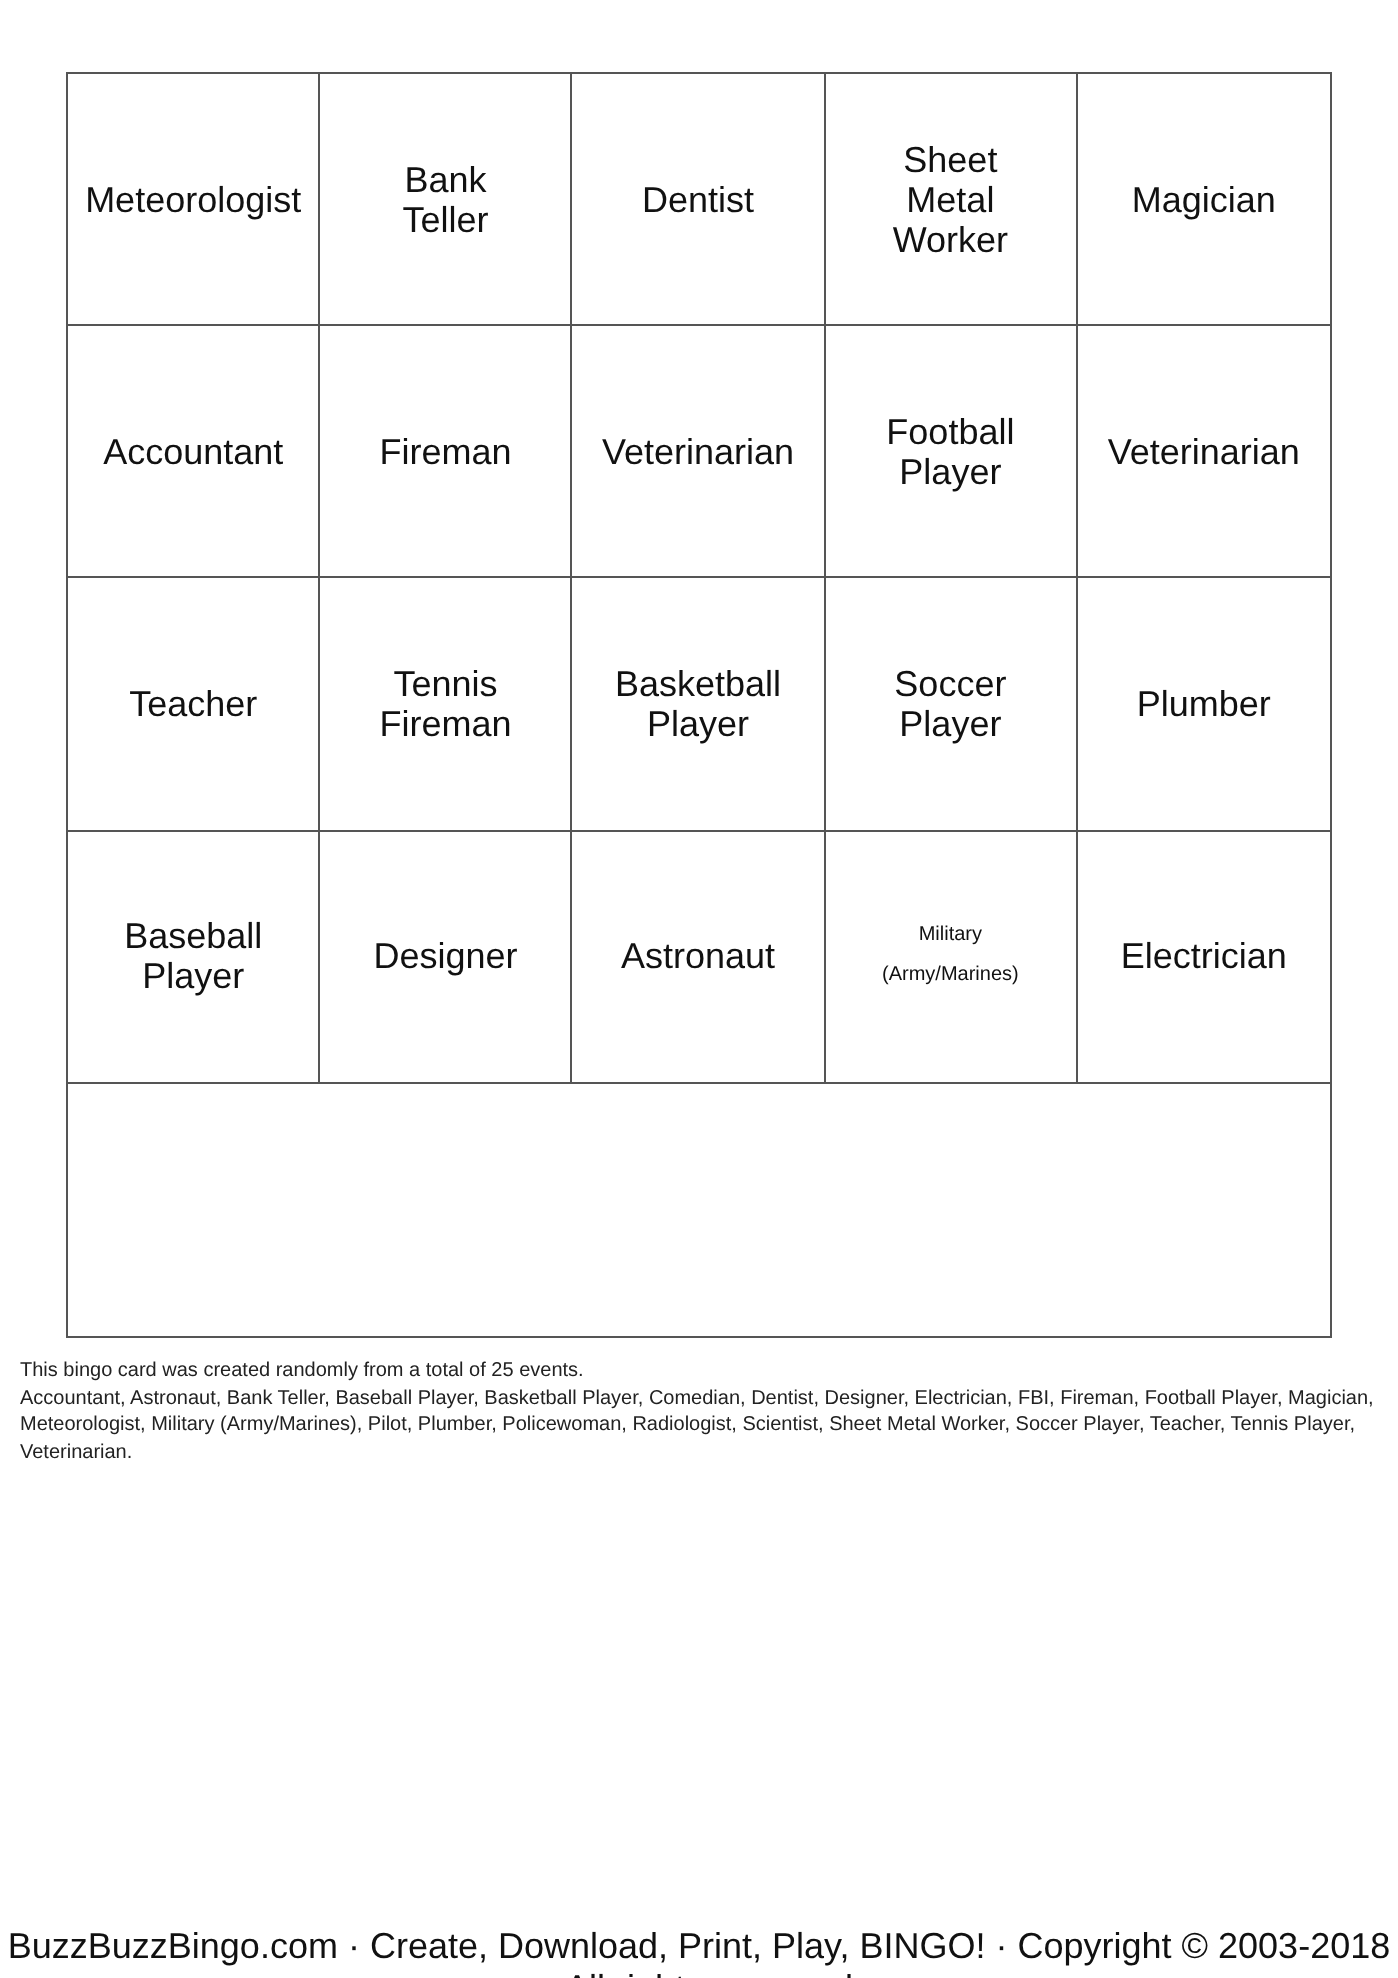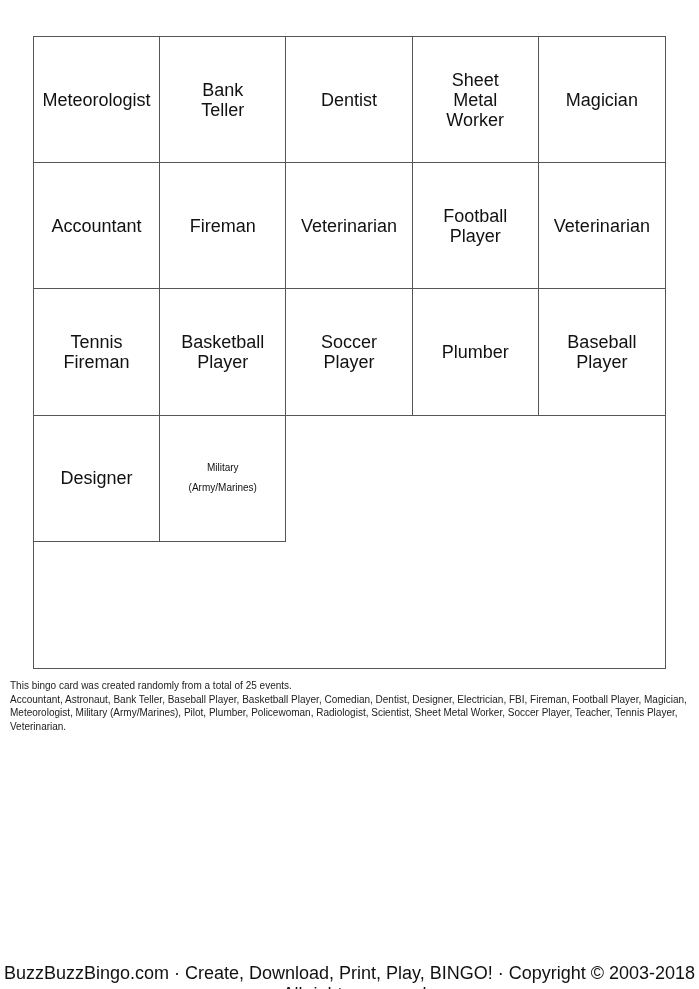--- a/index.html
+++ b/index.html
@@ -23,32 +23,35 @@
   <div class="cell">Sheet
 Metal
 Worker</div>
   <div class="cell">Magician</div>
   <div class="cell">Accountant</div>
   <div class="cell">Fireman</div>
   <div class="cell">Veterinarian</div>
   <div class="cell">Football
 Player</div>
   <div class="cell">Veterinarian</div>
+  <div class="cell">Teacher</div>
   <div class="cell">Tennis
 Fireman</div>
   <div class="cell">Basketball
 Player</div>
   <div class="cell">Soccer
 Player</div>
   <div class="cell">Plumber</div>
   <div class="cell">Baseball
 Player</div>
   <div class="cell">Designer</div>
+  <div class="cell">Astronaut</div>
   <div class="cell small">Military
 (Army/Marines)</div>
+  <div class="cell">Electrician</div>
 </div>
 
 <div class="info">
   <div>This bingo card was created randomly from a total of 25 events.</div>
   <div>Accountant, Astronaut, Bank Teller, Baseball Player, Basketball Player, Comedian, Dentist, Designer, Electrician, FBI, Fireman, Football Player, Magician, Meteorologist, Military (Army/Marines), Pilot, Plumber, Policewoman, Radiologist, Scientist, Sheet Metal Worker, Soccer Player, Teacher, Tennis Player, Veterinarian.</div>
 </div>
 
 <div class="footer">BuzzBuzzBingo.com · Create, Download, Print, Play, BINGO! · Copyright © 2003-2018 · All rights reserved</div>
 
 </body></html>

